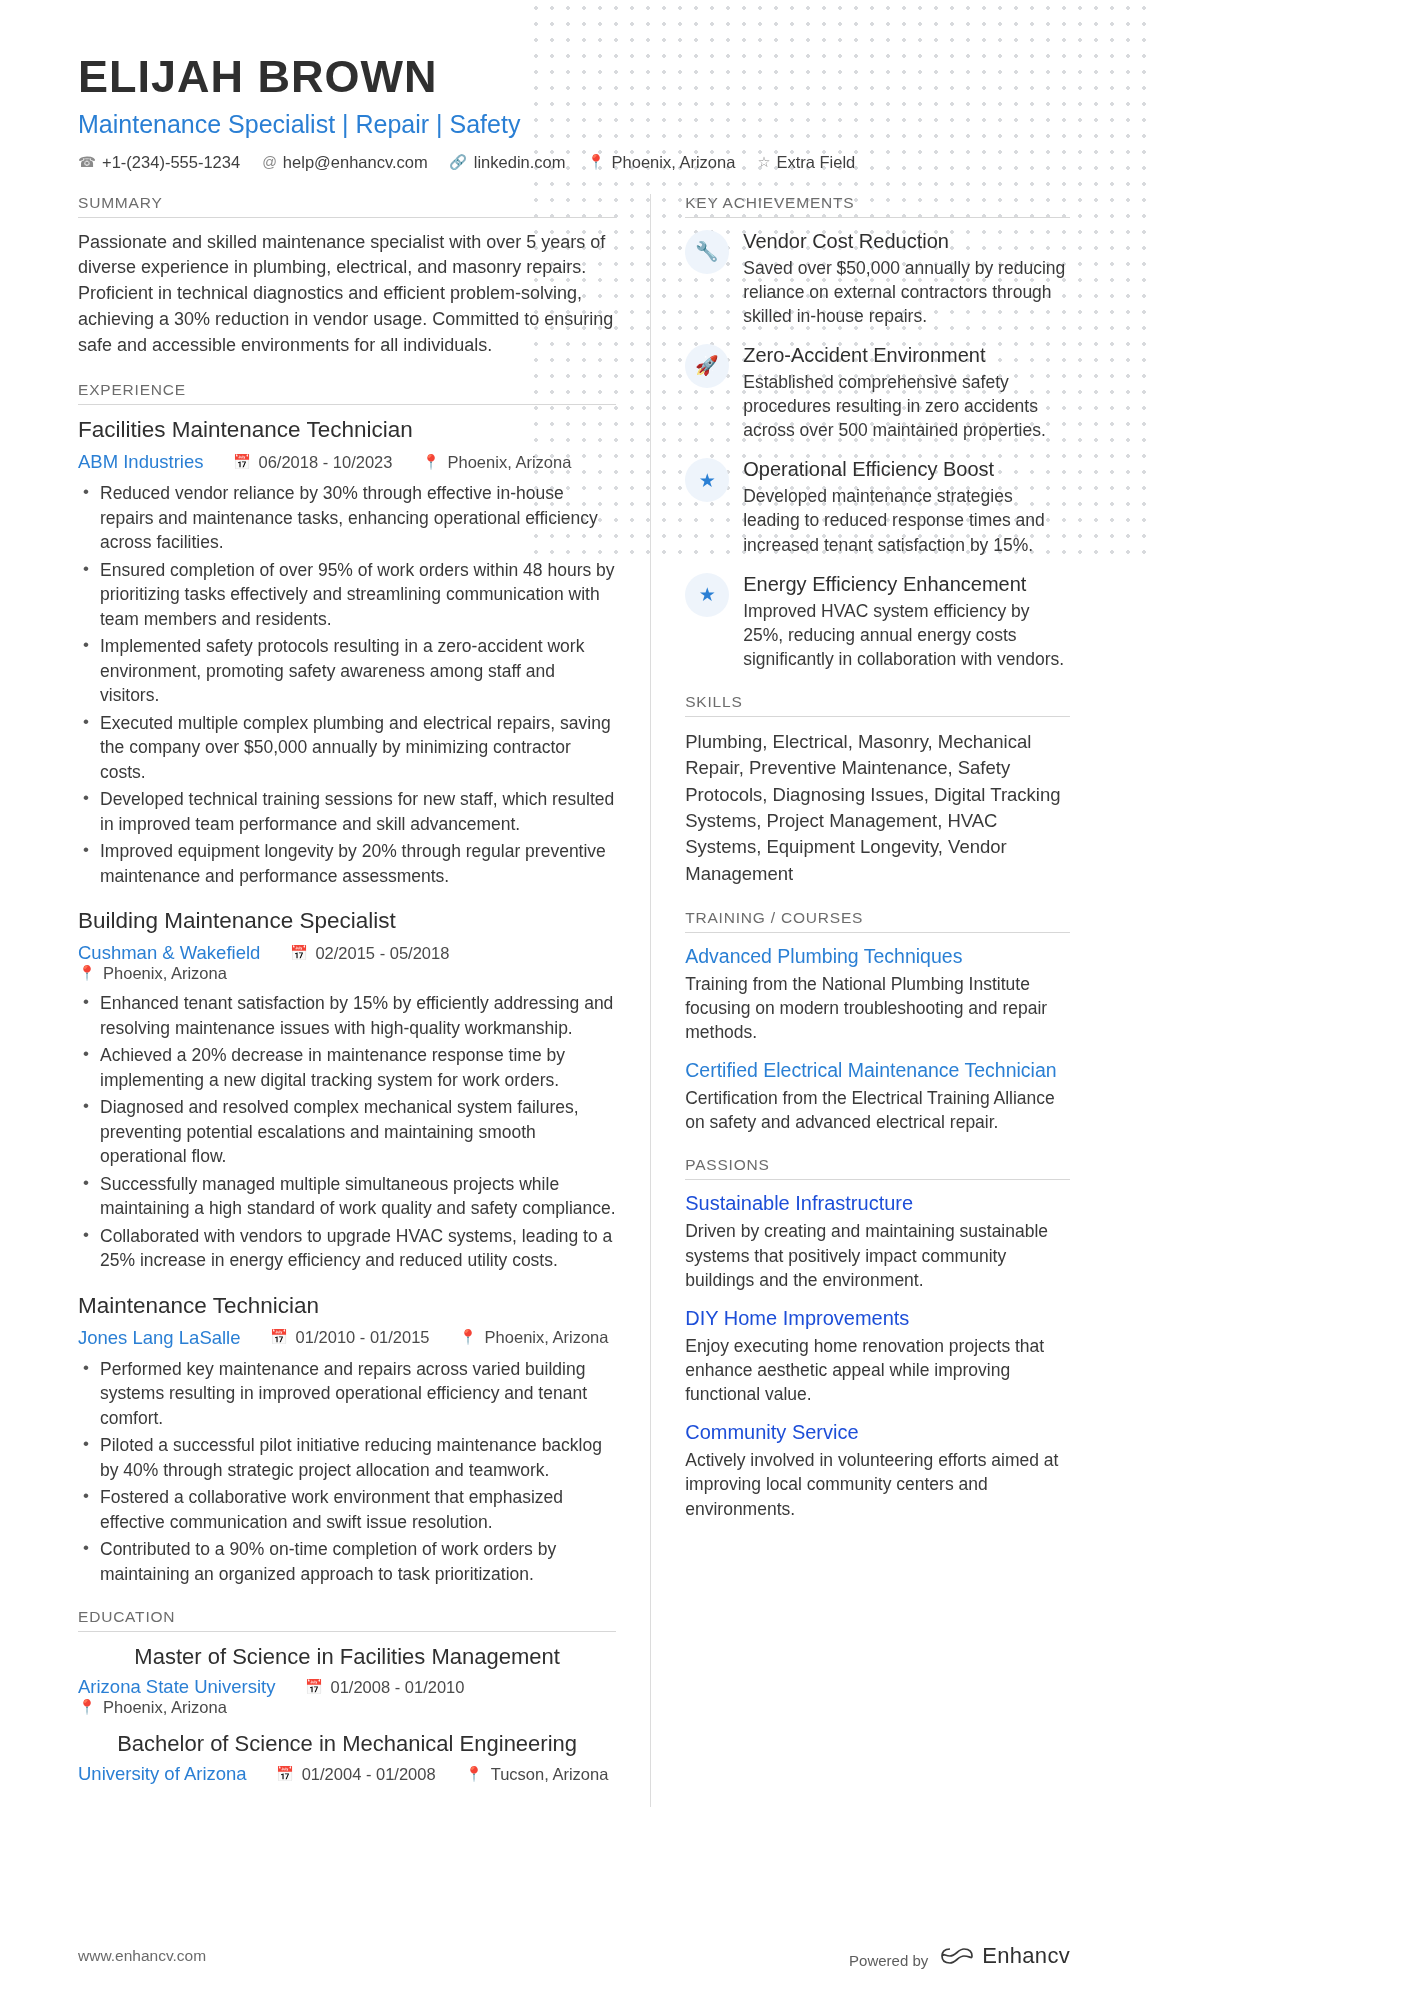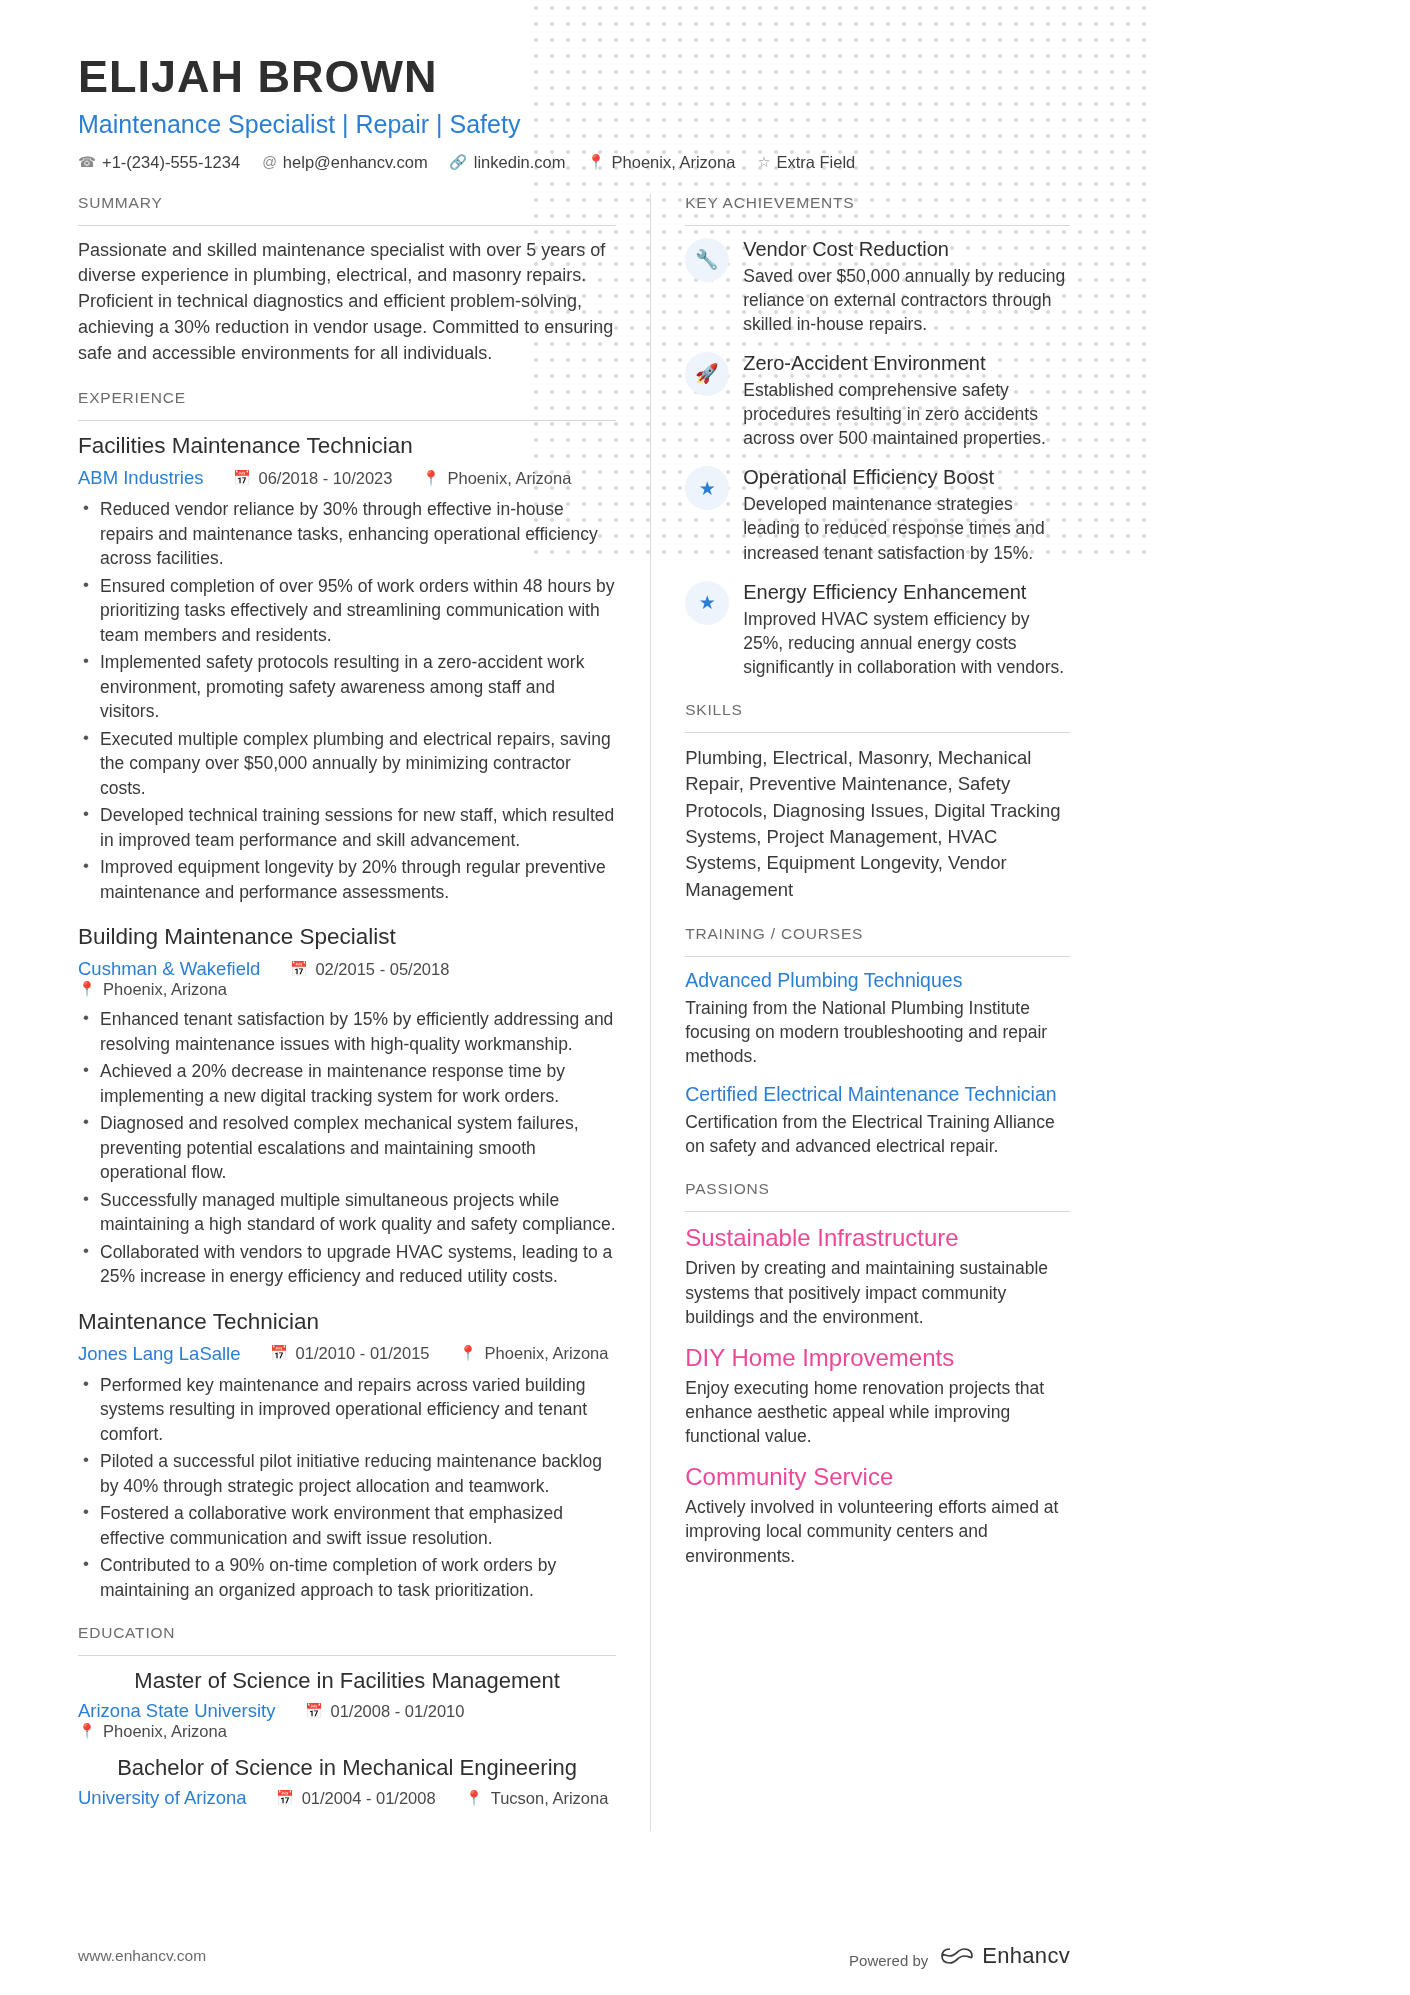--- a/index.html
+++ b/index.html
@@ -80,21 +80,21 @@
   }
   .right {
     width: 528px;
     padding-left: 34px;
   }
   .sec-title {
     font-size: 15.5px;
     letter-spacing: 0.8px;
     color: #6c6c6c;
     text-transform: uppercase;
-    padding-bottom: 13px;
+    padding-bottom: 5px;
     border-bottom: 1px solid #d7d7d7;
     margin-bottom: 12px;
   }
   .sec { margin-bottom: 22px; }
   .summary-text {
     font-size: 18px;
     line-height: 1.44;
     color: #3a3a3a;
   }
   
@@ -201,22 +201,22 @@
     color: #2a7fd4;
     margin-bottom: 4px;
   }
   .course-desc {
     font-size: 17.5px;
     line-height: 1.38;
     color: #3a3a3a;
   }
   .passion { margin-bottom: 15px; }
   .passion-title {
-    font-size: 24px;
-    color: #ec4899;
+    font-size: 20px;
+    color: #1d4ed8;
     margin-bottom: 4px;
   }
   .passion-desc {
     font-size: 17.5px;
     line-height: 1.38;
     color: #3a3a3a;
   }
   
   .footer {
     position: absolute;

